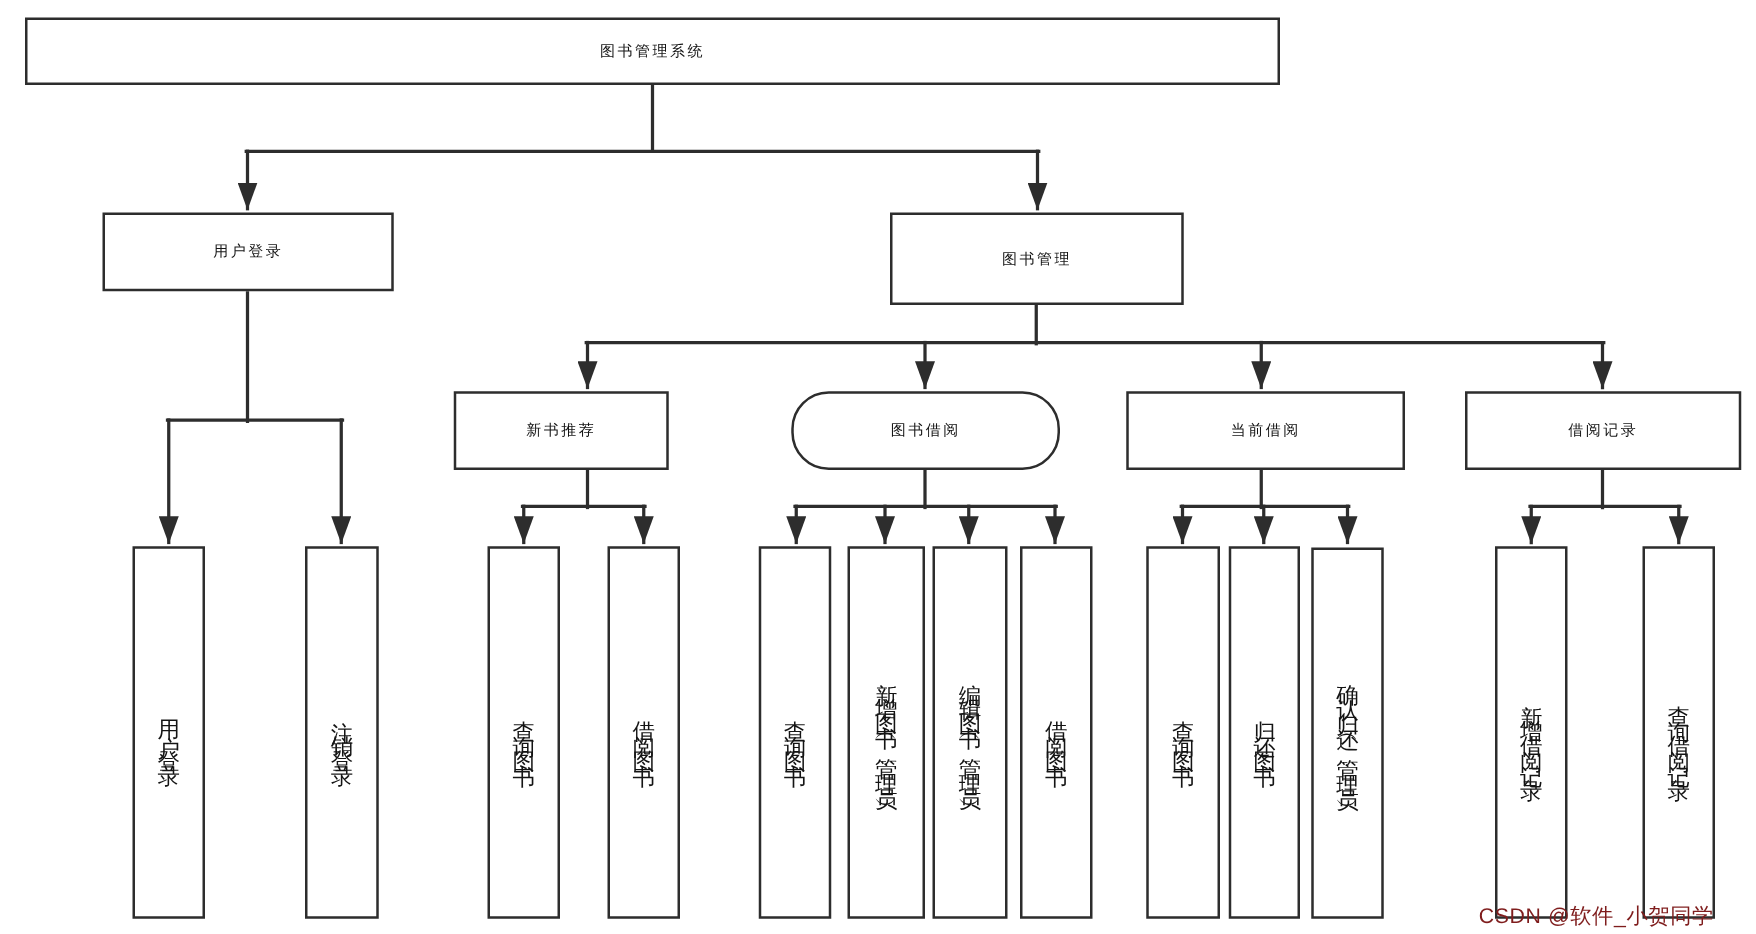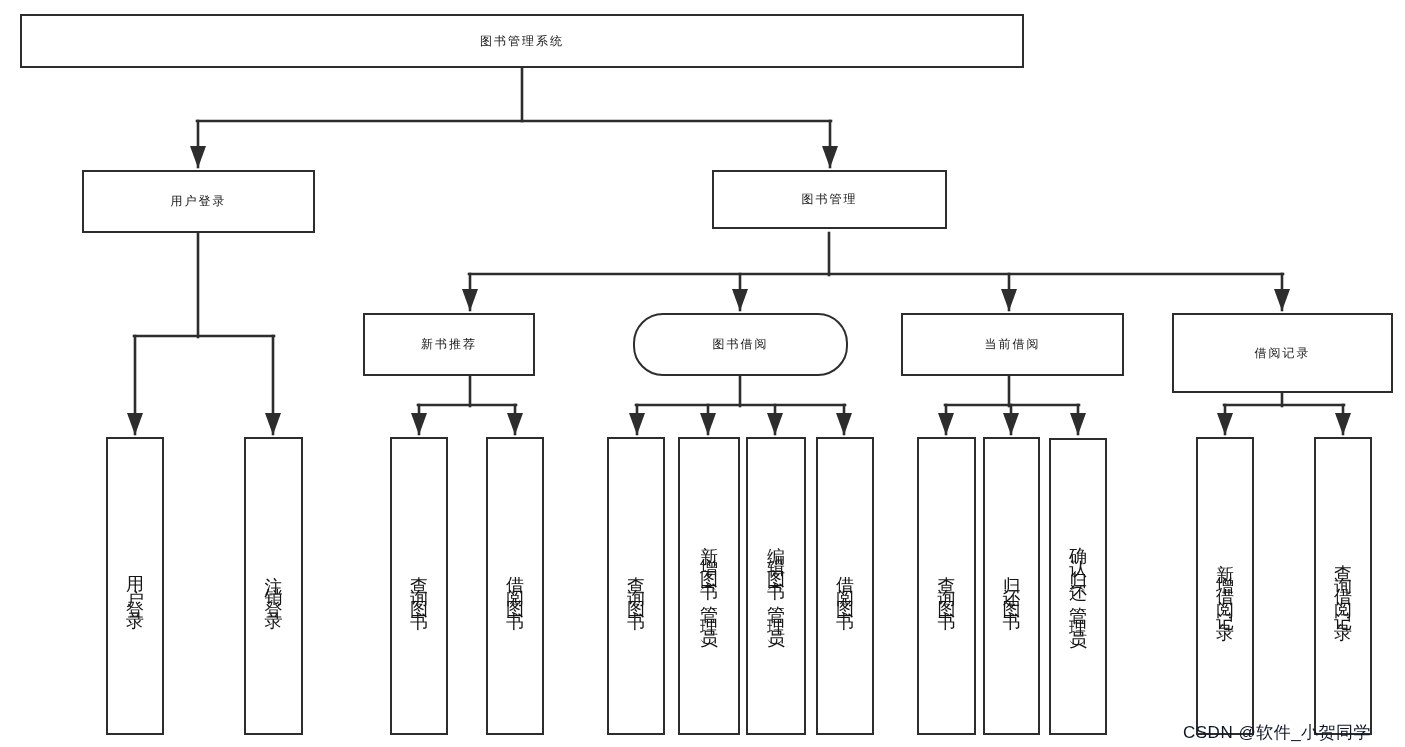--- a/index.html
+++ b/index.html
@@ -39,21 +39,21 @@
     font-size: 18px;
     line-height: 1;
     white-space: normal;
   }
   .watermark {
     position: absolute;
     top: 721px;
     left: 1183px;
     font-size: 17px;
     letter-spacing: 0.5px;
-    color: #0f172a;
+    color: #7f1d1d;
     white-space: nowrap;
     z-index: 5;
   }
 </style>
 </head>
 <body>
 
 <div class="stage">
 
   <svg class="wires" width="1405" height="747" viewBox="0 0 1405 747" aria-hidden="true">
@@ -106,34 +106,34 @@
     </g>
   </svg>
 
   <div class="box" style="left:20px;top:14px;width:1004px;height:54px;">
     <span class="lbl">图书管理系统</span>
   </div>
 
   <div class="box" style="left:82px;top:170px;width:233px;height:63px;">
     <span class="lbl">用户登录</span>
   </div>
-  <div class="box" style="left:712px;top:170px;width:235px;height:59px;text-align:right;">
+  <div class="box" style="left:712px;top:170px;width:235px;height:74px;text-align:right;">
     <span class="lbl">图书管理</span>
   </div>
 
   <div class="box" style="left:363px;top:313px;width:172px;height:63px;">
     <span class="lbl">新书推荐</span>
   </div>
   <div class="box" style="left:633px;top:313px;width:215px;height:63px;border-radius:30px;">
     <span class="lbl">图书借阅</span>
   </div>
   <div class="box" style="left:901px;top:313px;width:223px;height:63px;">
     <span class="lbl">当前借阅</span>
   </div>
-  <div class="box" style="left:1172px;top:313px;width:221px;height:80px;">
+  <div class="box" style="left:1172px;top:313px;width:221px;height:63px;">
     <span class="lbl">借阅记录</span>
   </div>
 
   <div class="box v" style="left:106px;top:437px;width:58px;height:298px;">
     <span class="lbl">用户登录</span>
   </div>
   <div class="box v" style="left:244px;top:437px;width:59px;height:298px;">
     <span class="lbl">注销登录</span>
   </div>
 

